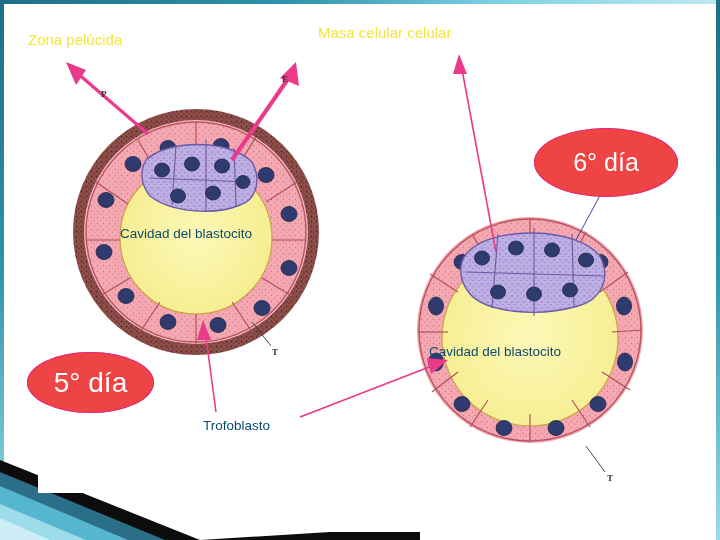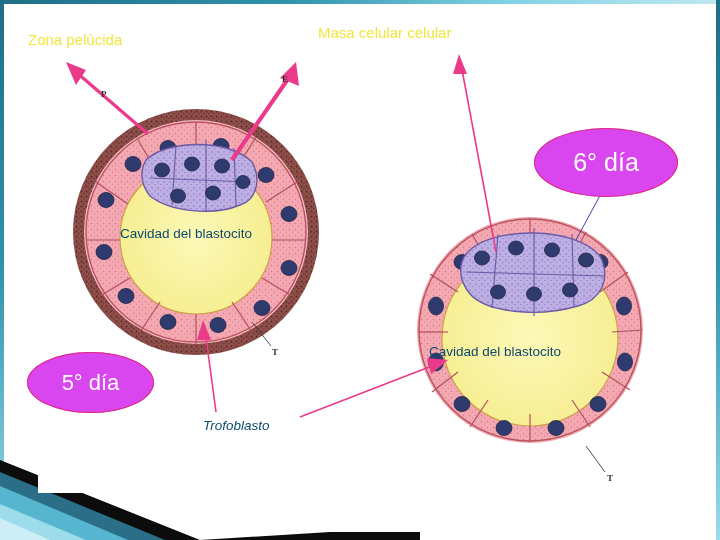--- a/index.html
+++ b/index.html
@@ -70,31 +70,31 @@
   }
   .label-tiny {
     color: #30312f;
     font-size: 9px;
     font-weight: bold;
     font-family: "Liberation Serif", serif;
   }
   
   .callout {
     position: absolute;
-    background: #d946ef;
+    background: #ef4444;
     border-radius: 50%;
     display: flex;
     align-items: center;
     justify-content: center;
     color: #ffffff;
     font-size: 25px;
     box-shadow: 0 0 0 1px #e02a7c inset;
   }
   .callout.small {
-    font-size: 22px;
+    font-size: 28px;
   }
   svg.overlay {
     position: absolute;
     left: 0;
     top: 0;
     width: 720px;
     height: 540px;
     pointer-events: none;
   }
 </style>
@@ -277,21 +277,21 @@
   </svg>
 
   <div class="label label-yellow" style="left:28px; top:31px;">Zona pelúcida</div>
 
   <div class="label label-yellow" style="left:318px; top:24px;">Masa celular celular</div>
 
   <div class="label label-blue" style="left:120px; top:226px;">Cavidad del blastocito</div>
 
   <div class="label label-blue" style="left:429px; top:344px;">Cavidad del blastocito</div>
 
-  <div class="label label-blue" style="left:203px; top:418px;font-style:italic;">Trofoblasto</div>
+  <div class="label label-blue" style="left:203px; top:418px;">Trofoblasto</div>
 
   <div class="label label-tiny" style="left:101px; top:89px;">P</div>
   <div class="label label-tiny" style="left:282px; top:74px;">E</div>
   <div class="label label-tiny" style="left:272px; top:347px;">T</div>
   <div class="label label-tiny" style="left:607px; top:473px;">T</div>
 
   <div class="callout small" style="left:27px; top:352px; width:127px; height:61px;">5° día</div>
 
   <div class="callout" style="left:534px; top:128px; width:144px; height:69px;">6° día</div>
 

